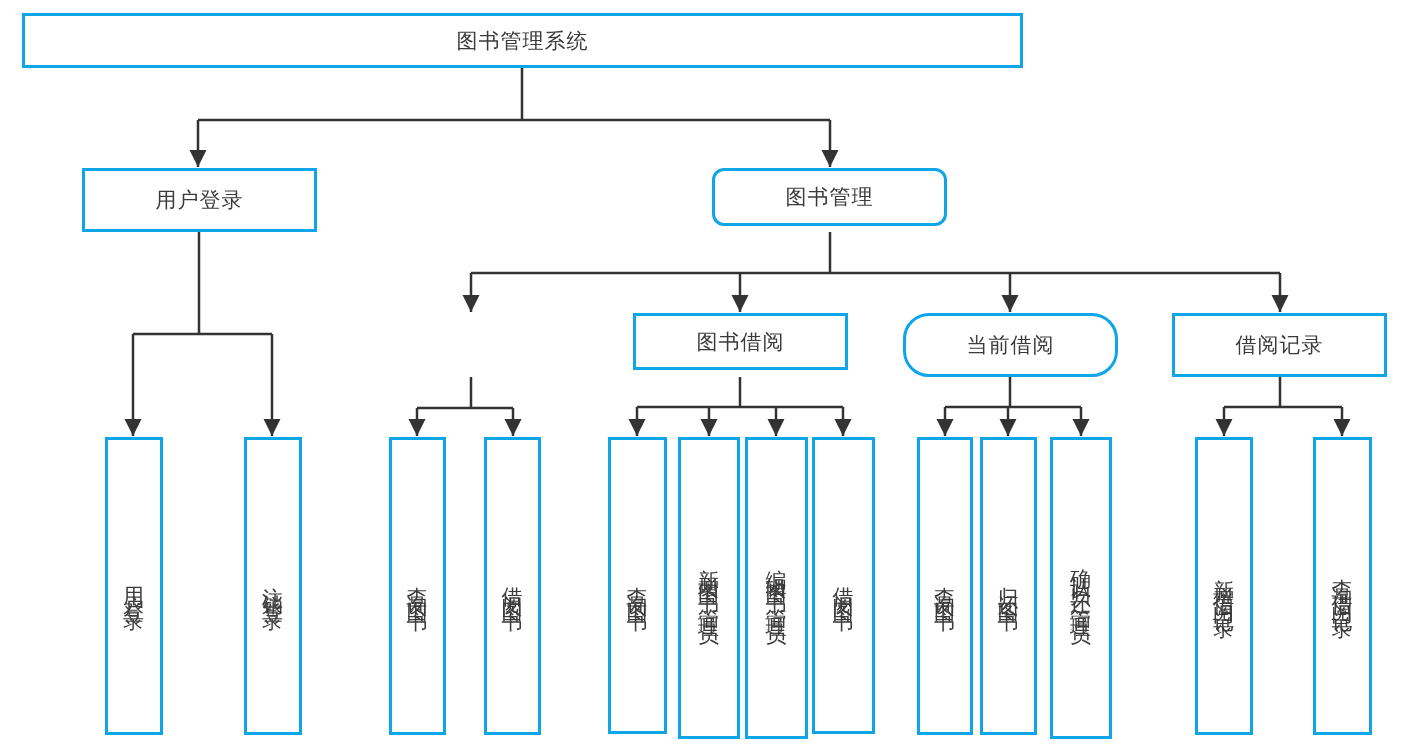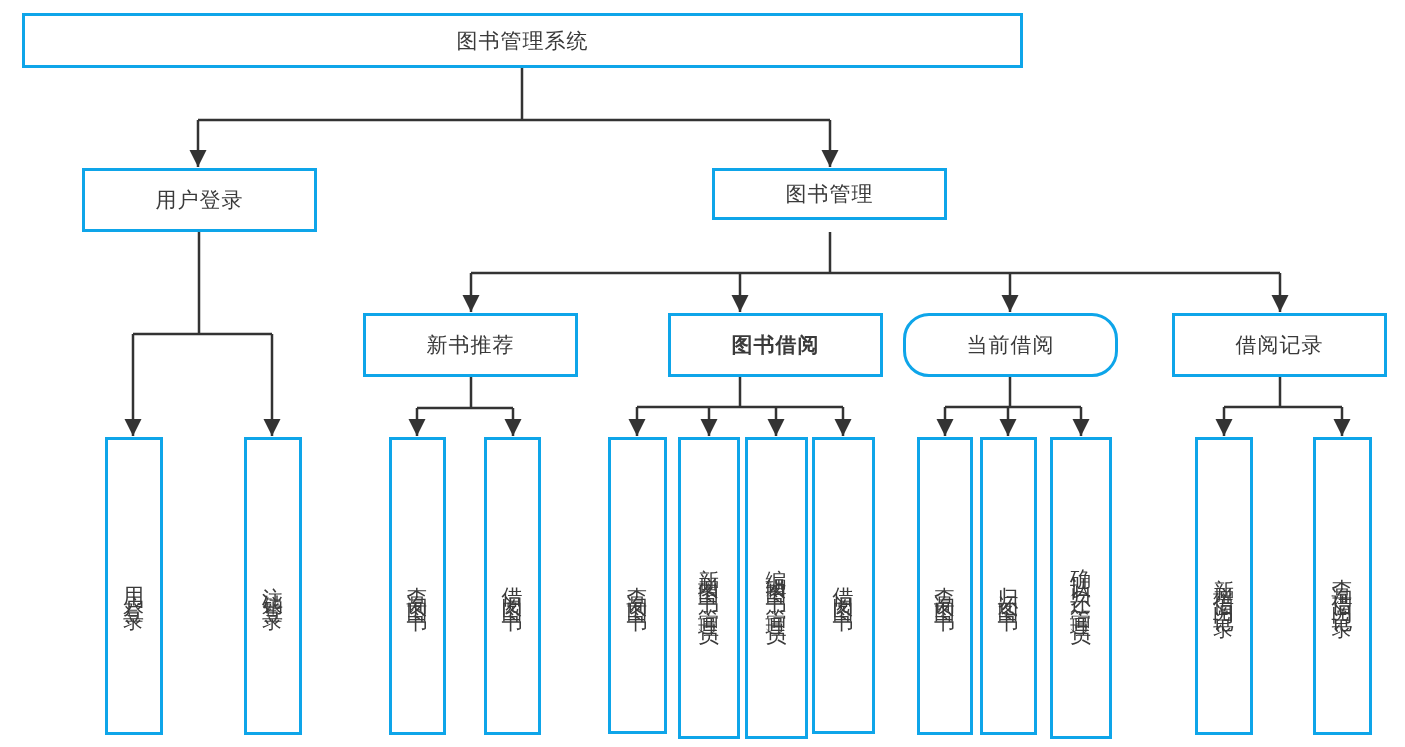--- a/index.html
+++ b/index.html
@@ -79,24 +79,23 @@
       <line x1="1008" y1="407" x2="1008" y2="436" marker-end="url(#arrow)"></line>
       <line x1="1081" y1="407" x2="1081" y2="436" marker-end="url(#arrow)"></line>
       <line x1="1224" y1="407" x2="1224" y2="436" marker-end="url(#arrow)"></line>
       <line x1="1342" y1="407" x2="1342" y2="436" marker-end="url(#arrow)"></line>
     </g>
   </svg>
 
   <div class="node hbox" style="left:22px;top:13px;width:1001px;height:55px;">图书管理系统</div>
 
   <div class="node hbox" style="left:82px;top:168px;width:235px;height:64px;">用户登录</div>
-  <div class="node hbox" style="left:712px;top:168px;width:235px;height:52px;">图书管理</div>
+  <div class="node hbox" style="left:712px;top:168px;width:235px;height:58px;border-radius:12px;">图书管理</div>
 
-  <div class="node hbox" style="left:363px;top:313px;width:215px;height:64px;">新书推荐</div>
-  <div class="node hbox" style="left:668px;top:313px;width:215px;height:64px;font-weight:bold;">图书借阅</div>
+  <div class="node hbox" style="left:633px;top:313px;width:215px;height:57px;">图书借阅</div>
   <div class="node hbox" style="left:903px;top:313px;width:215px;height:64px;border-radius:26px;">当前借阅</div>
   <div class="node hbox" style="left:1172px;top:313px;width:215px;height:64px;">借阅记录</div>
 
   <div class="node leaf" style="left:105px;top:437px;width:58px;height:298px;">
     <span class="vtext">用户登录</span>
   </div>
   <div class="node leaf" style="left:244px;top:437px;width:58px;height:298px;">
     <span class="vtext">注销登录</span>
   </div>
 

